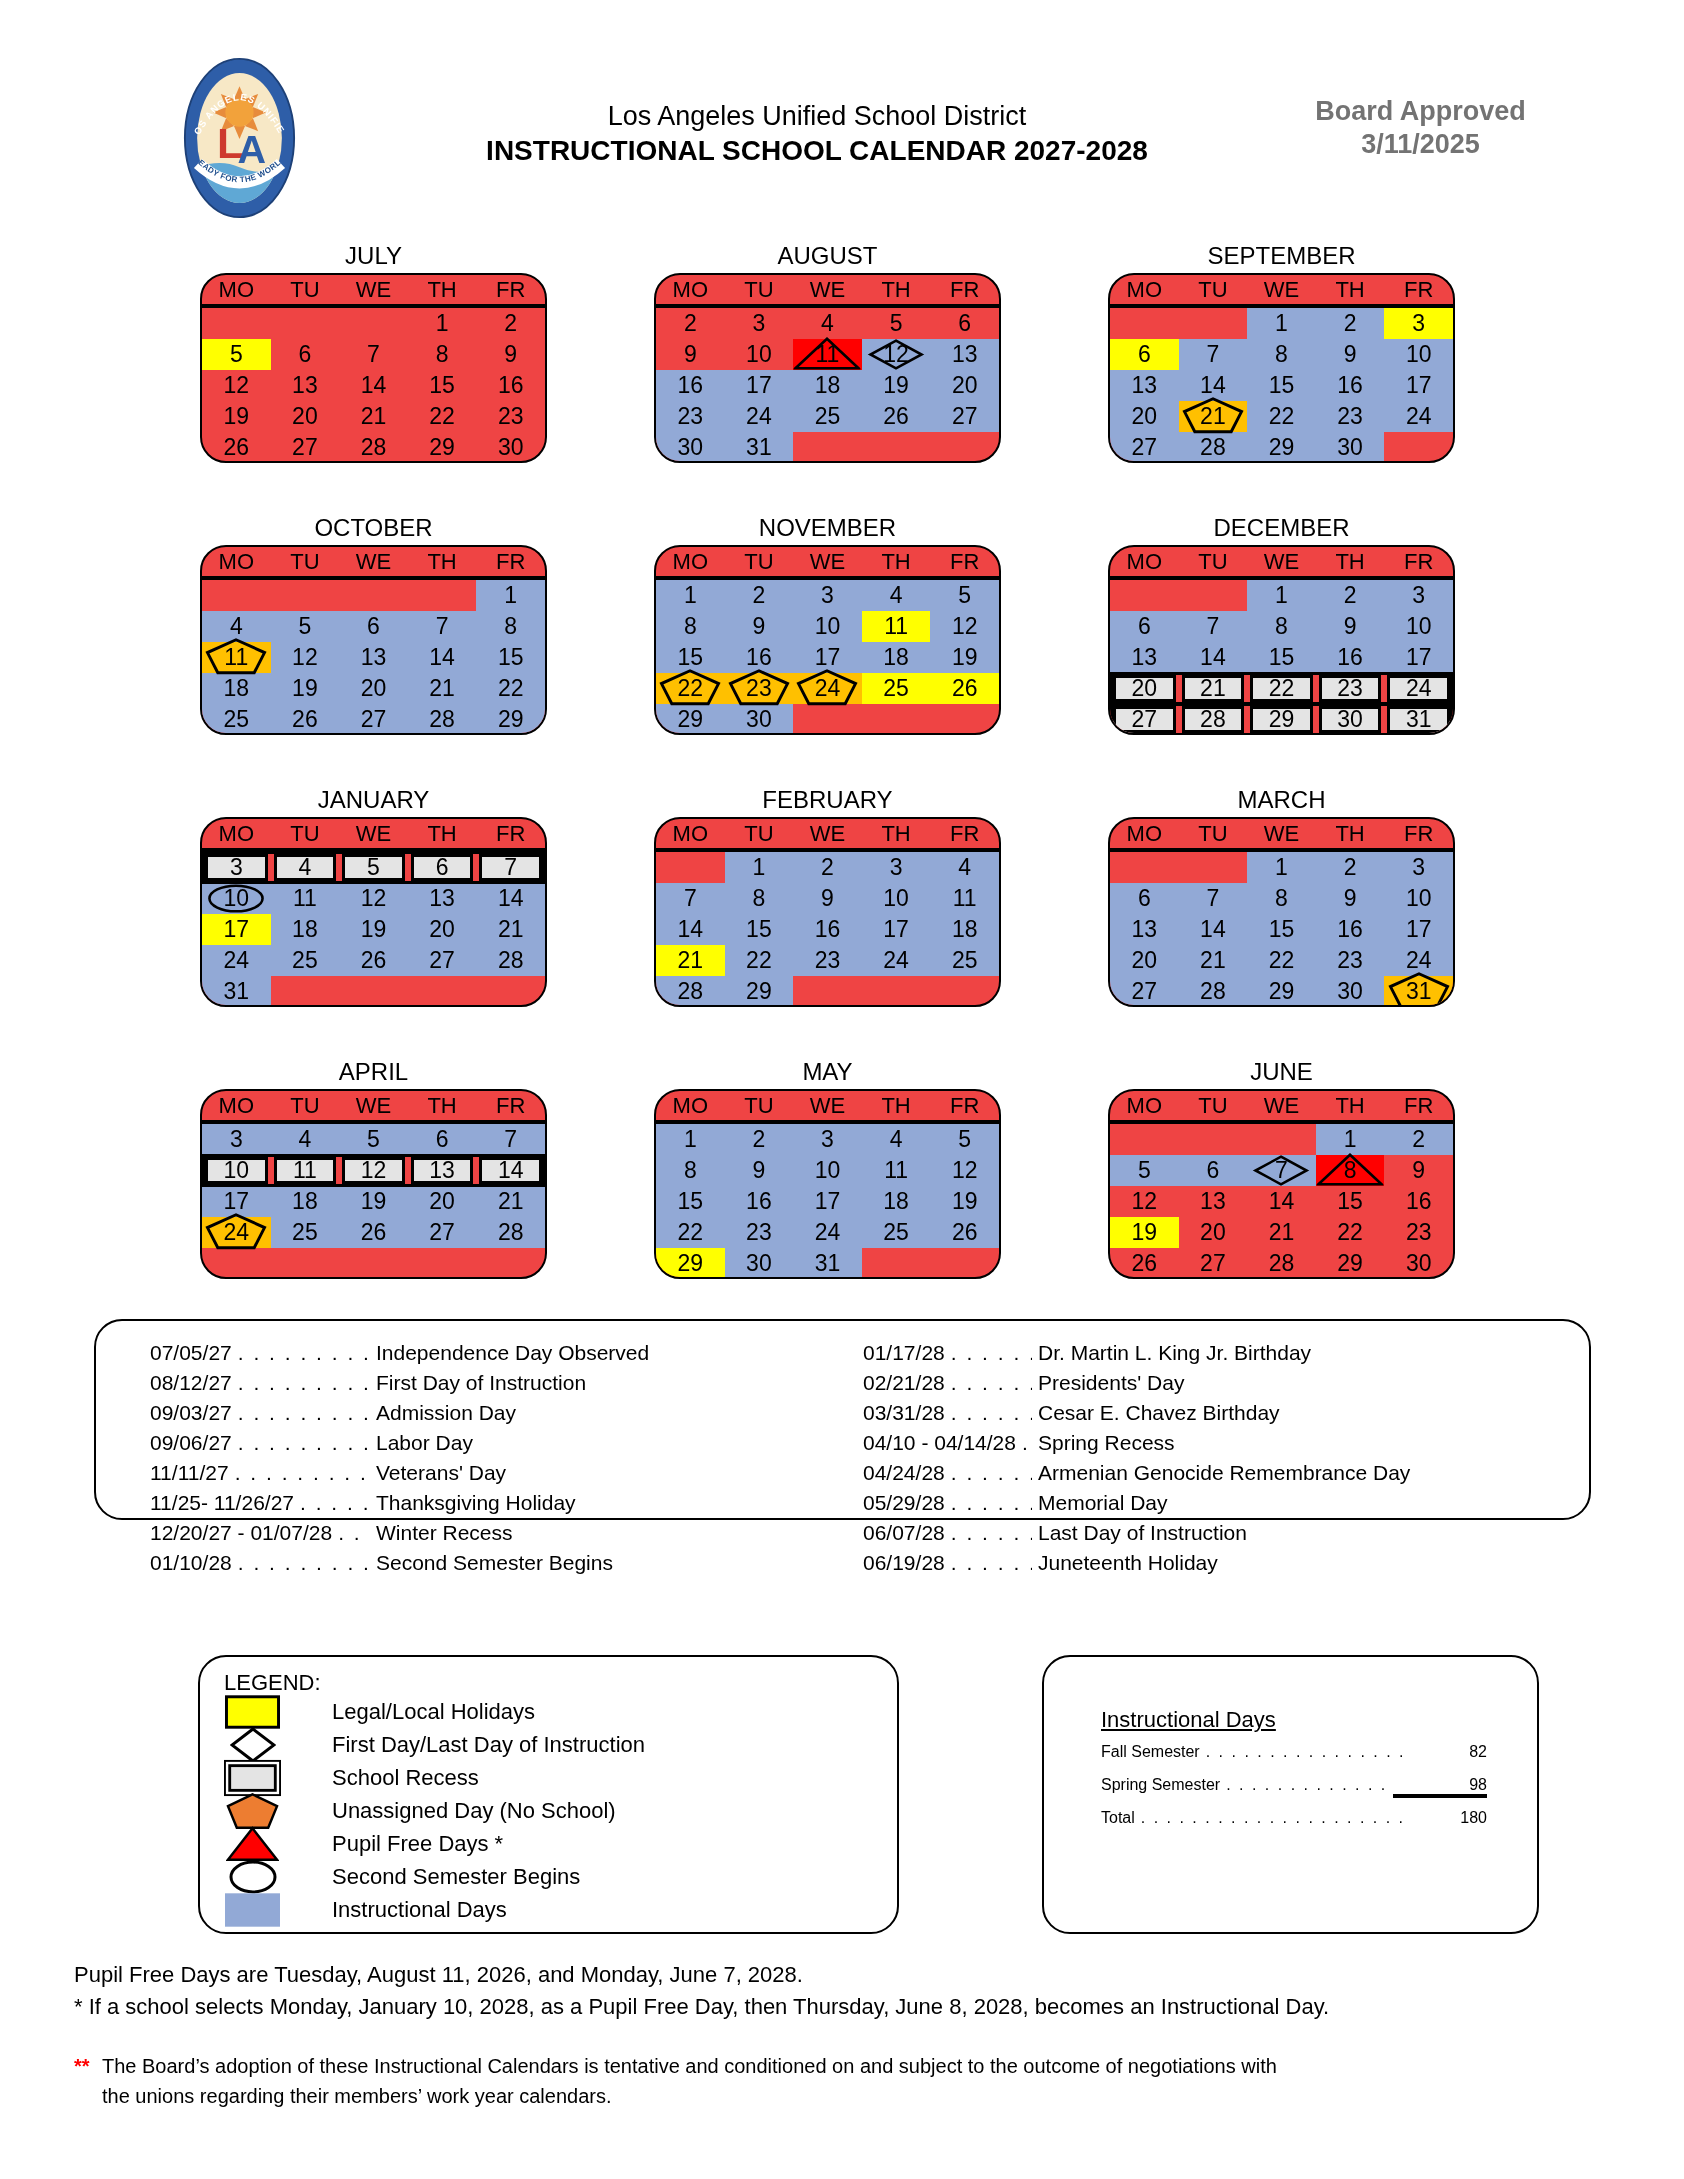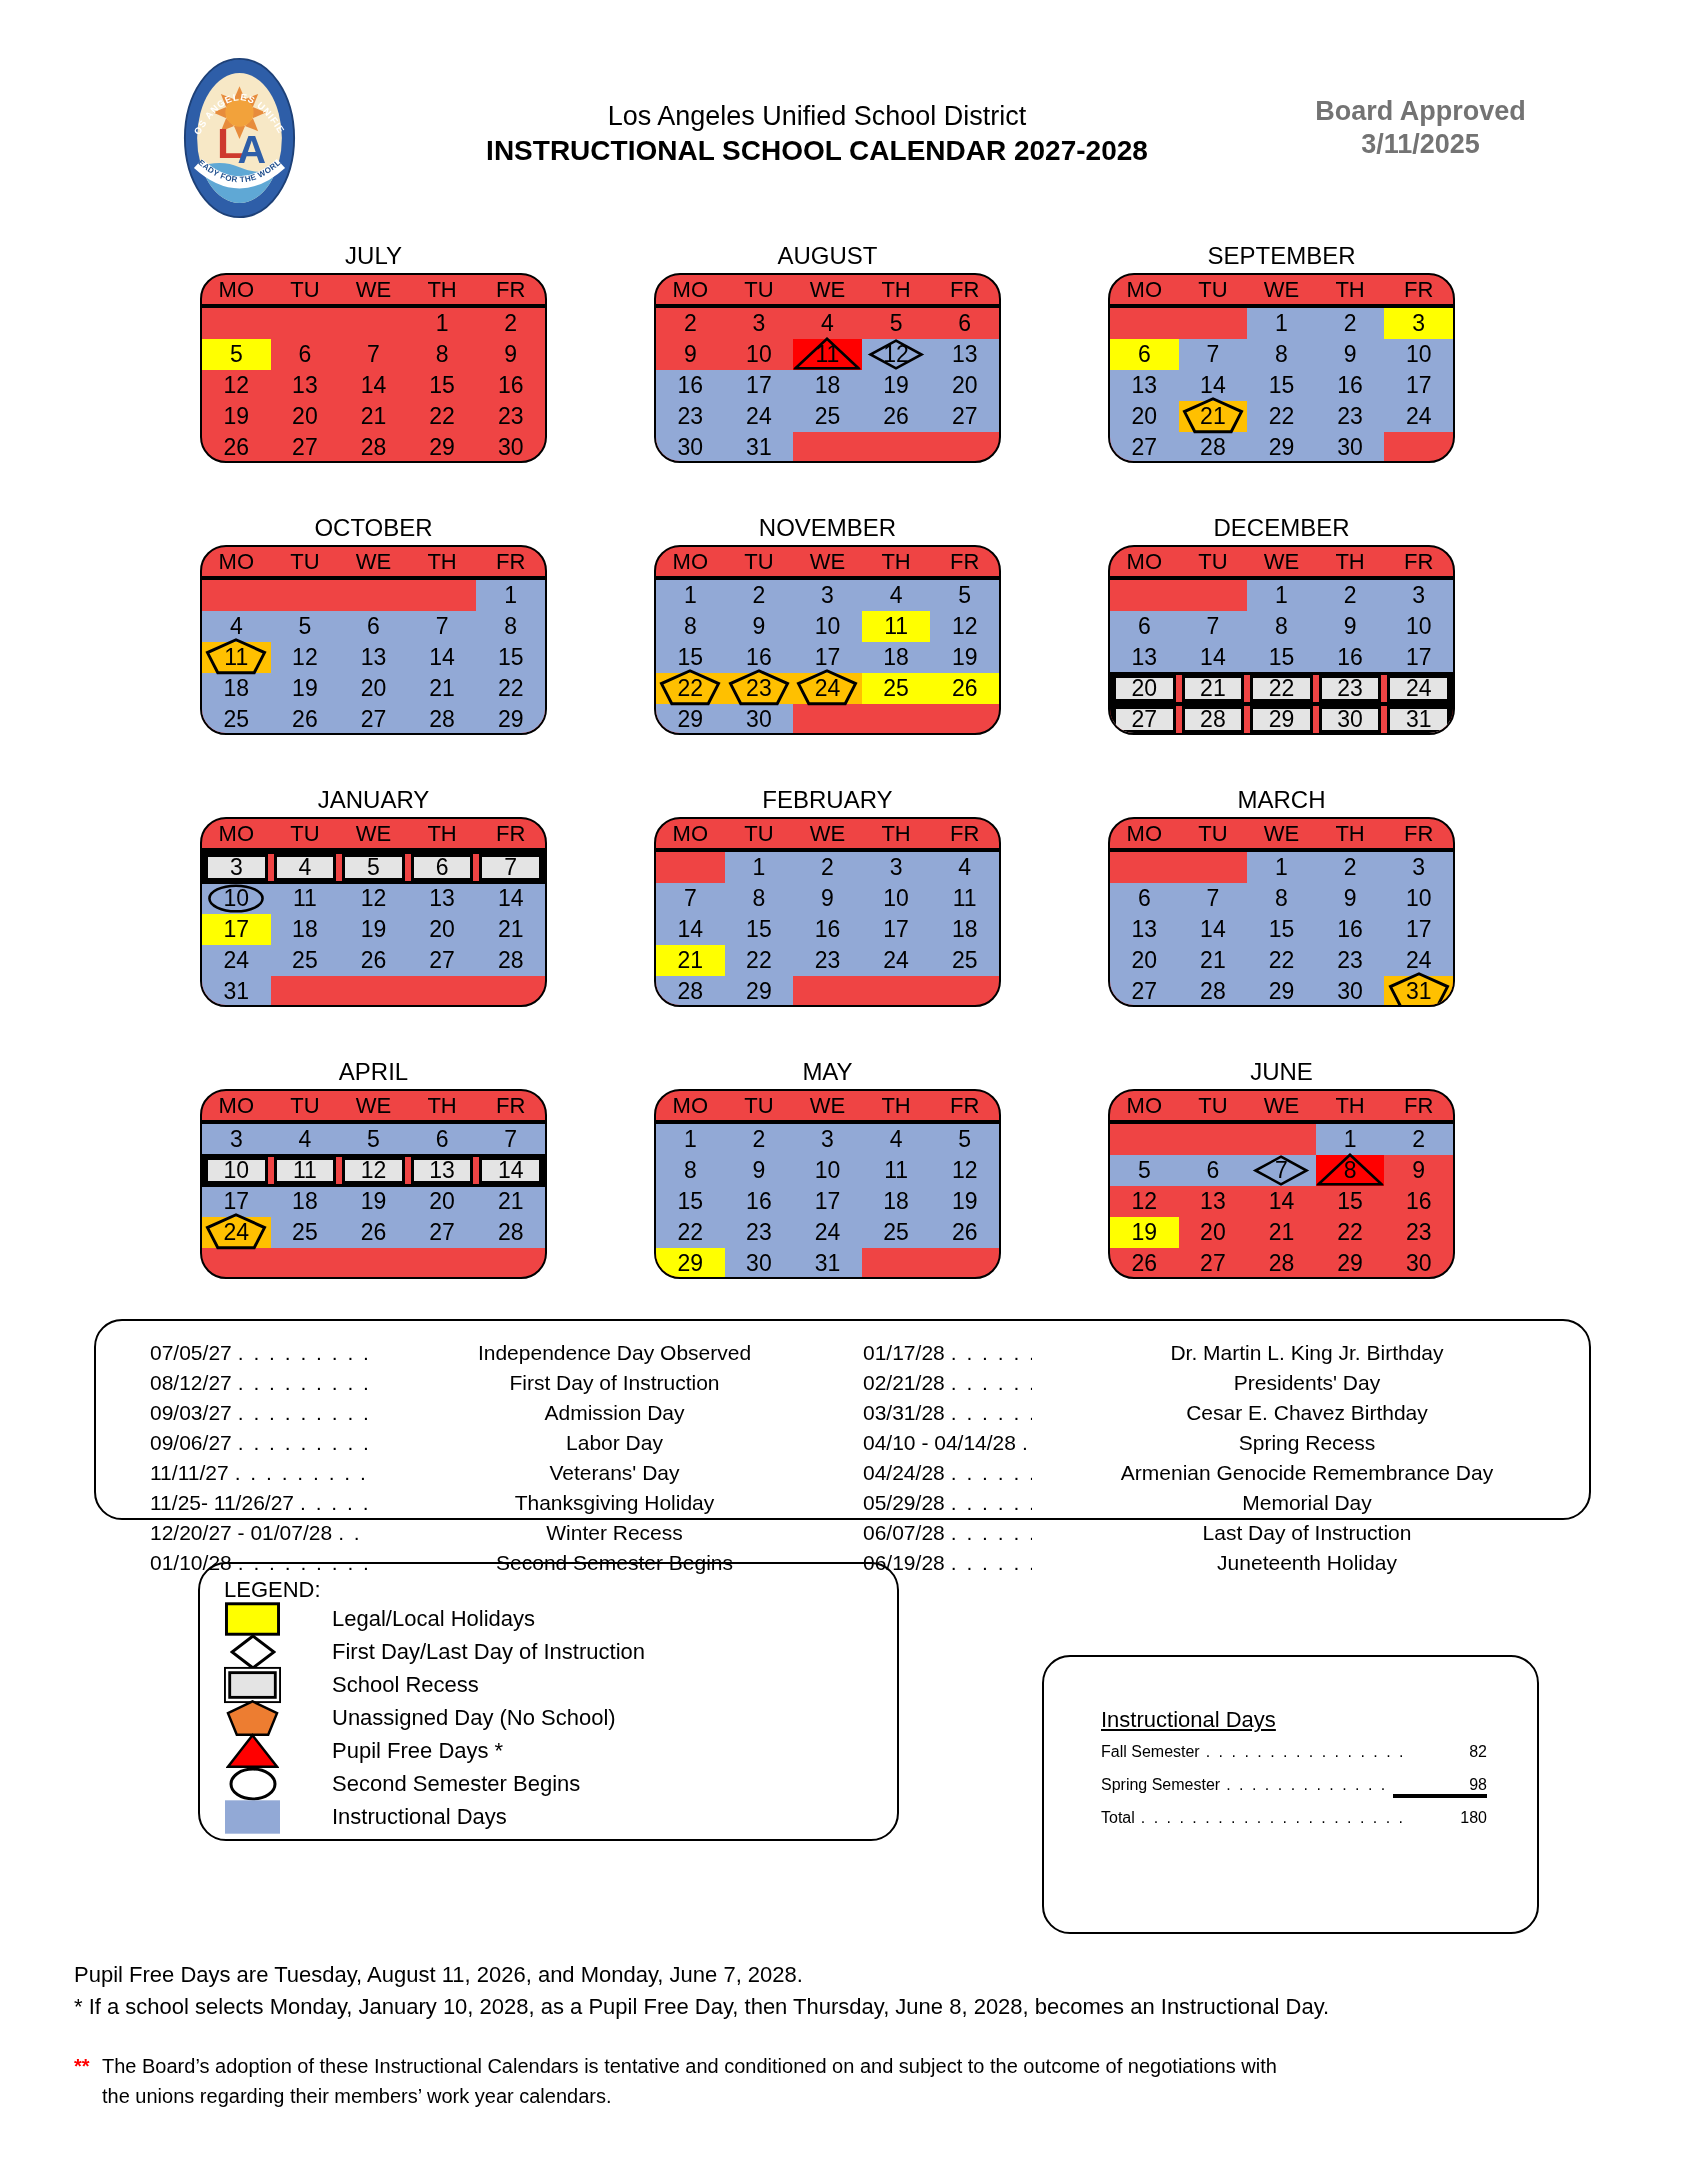--- a/index.html
+++ b/index.html
@@ -32,26 +32,26 @@
 
   
   #events{position:absolute;left:94px;top:1319px;width:1497px;height:201px;border:2px solid #000;border-radius:28px;box-sizing:border-box;display:flex;padding:20px 0 0 54px;}
   .ev-col{display:block;}
   .ev-col.left{width:703px;}
   .ev-col.right{width:713px;margin-left:10px;}
   .ev-row{display:flex;align-items:baseline;height:30px;font-size:21px;white-space:nowrap;}
   .ev-date{white-space:nowrap;}
   .dots{flex:1;overflow:hidden;white-space:nowrap;margin:0 6px;}
   .dots::after{content:". . . . . . . . . . . . . . . . . . . . . . . . . . . . . . . . . . . . . . . . . . . .";letter-spacing:2px;}
-  .ev-label{white-space:nowrap;overflow:visible;text-align:center;}
+  .ev-label{white-space:nowrap;overflow:visible;}
   .ev-col.left .ev-label{width:477px;}
   .ev-col.right .ev-label{width:538px;}
 
   
-  #legend{position:absolute;left:198px;top:1562px;width:701px;height:279px;border:2px solid #000;border-radius:28px;box-sizing:border-box;padding:14px 0 0 24px;}
+  #legend{position:absolute;left:198px;top:1655px;width:701px;height:279px;border:2px solid #000;border-radius:28px;box-sizing:border-box;padding:14px 0 0 24px;}
   .legend-title{font-size:22px;line-height:24px;}
   .legend-item{display:flex;align-items:center;height:33px;}
   .shape-cell{width:57px;display:flex;justify-content:center;align-items:center;}
   .legend-label{margin-left:51px;font-size:22px;white-space:nowrap;}
 
   
   #instdays{position:absolute;left:1042px;top:1655px;width:497px;height:279px;border:2px solid #000;border-radius:28px;box-sizing:border-box;padding:50px 50px 0 57px;}
   .id-title{font-size:22px;text-decoration:underline;margin-bottom:10px;}
   .id-row{display:flex;align-items:baseline;height:33px;font-size:16px;}
   .id-label{white-space:nowrap;}

